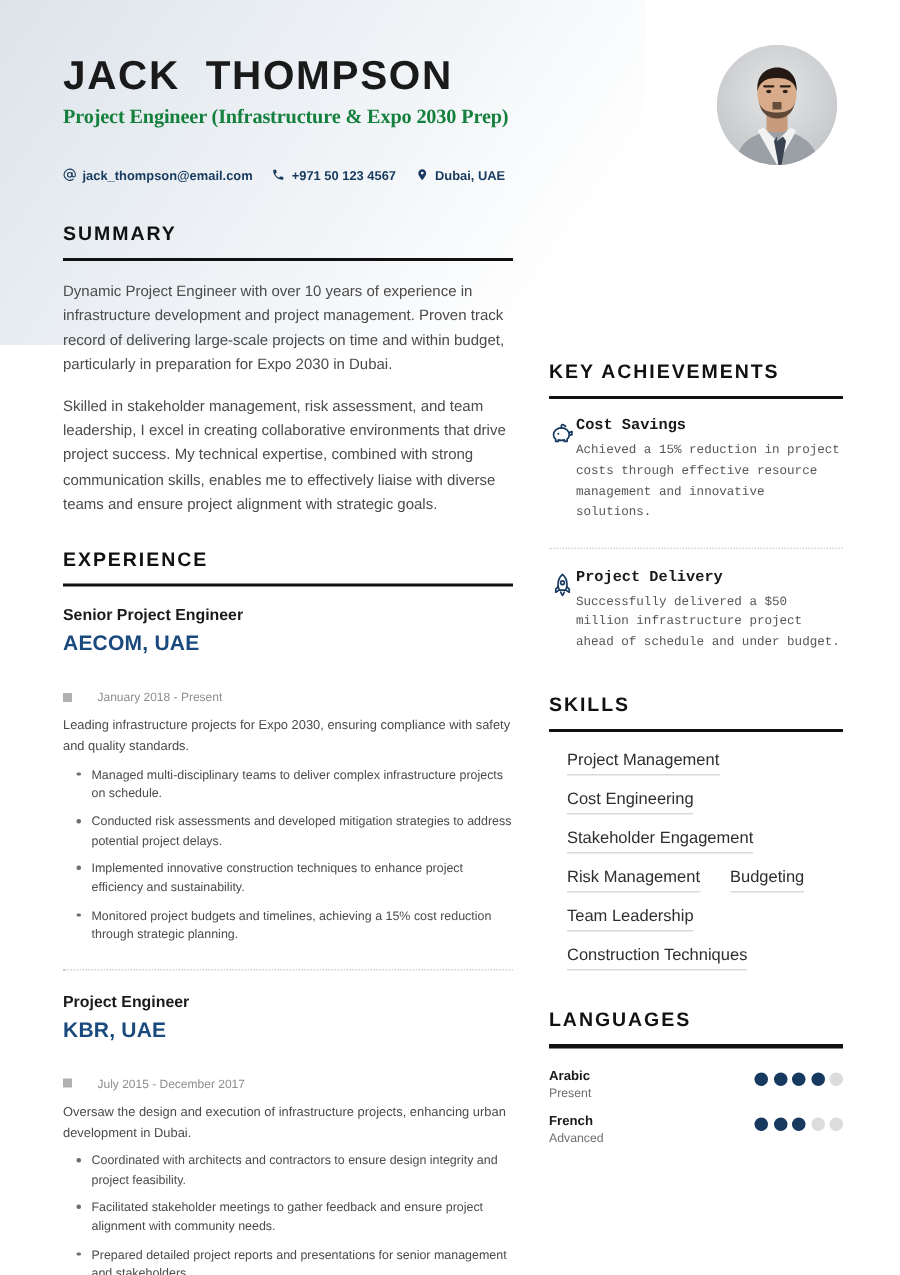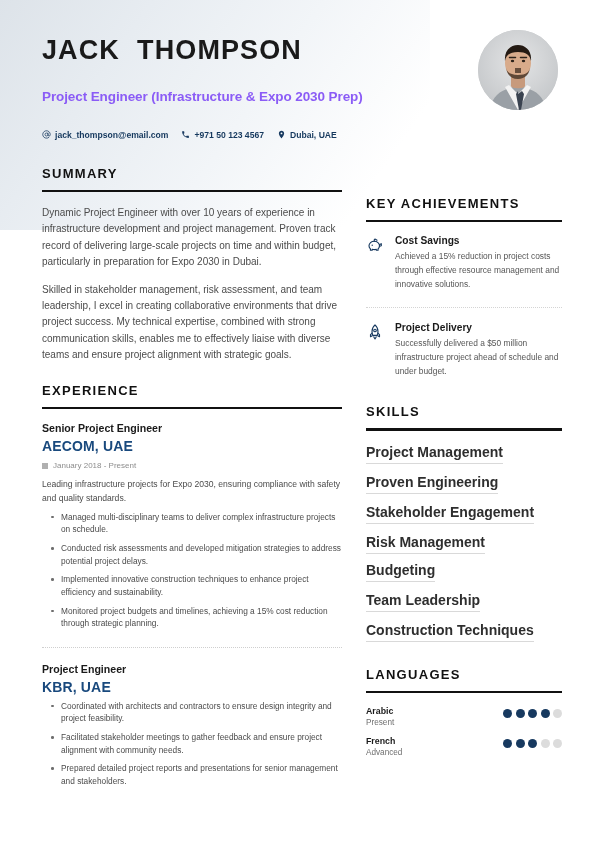--- a/index.html
+++ b/index.html
@@ -47,25 +47,26 @@
 
   .name {
     font-size: 27px;
     font-weight: bold;
     letter-spacing: 1.1px;
     color: #1a1a1a;
     line-height: 1.1;
     white-space: pre;
   }
   .job-title {
-    margin-top: 23px;
+    margin-top: 4px;
     font-size: 13.5px;
     font-weight: bold;
-    color: #8b5cf6;
+    color: #15803d;
     letter-spacing: -0.1px;
+    font-family: Liberation Serif, serif;
   }
   .contact-row {
     margin-top: 26px;
     display: flex;
     align-items: center;
     gap: 13px;
     font-size: 8.6px;
     font-weight: bold;
     color: #16395e;
   }
@@ -133,24 +134,24 @@
     color: #1a1a1a;
   }
   .job-company {
     margin-top: 4px;
     font-size: 14px;
     font-weight: bold;
     color: #19497d;
     letter-spacing: 0.15px;
   }
   .job-date {
-    margin-top: 7px;
+    margin-top: 24px;
     display: flex;
     align-items: center;
-    gap: 5px;
+    gap: 17px;
     font-size: 8px;
     color: #8d8d8d;
   }
   .cal-icon {
     width: 6px; height: 6px;
     background: #b0b0b0;
     flex: 0 0 auto;
     display: block;
   }
   .job-desc {
@@ -176,22 +177,22 @@
     position: absolute;
     left: -10px; top: 5px;
     width: 2.6px; height: 2.6px;
     border-radius: 50%;
     background: #6e6e6e;
   }
 
   
   .ach {
     display: flex;
-    gap: 11px;
     align-items: flex-start;
+    font-family: Liberation Mono, monospace;
   }
   .ach-sep {
     border-top: 1px dotted #d4d4d4;
     margin: 16px 0 14px 0;
   }
   .ach-icon {
     flex: 0 0 auto;
     width: 18px; height: 18px;
     margin-top: 1px;
     color: #17395f;
@@ -211,26 +212,27 @@
 
   
   .skill-rows { display: block; }
   .skill-row {
     display: flex;
     flex-wrap: wrap;
     gap: 8px;
     margin-bottom: 10px;
   }
   .skill {
-    font-size: 14px;
-    font-weight: bold;
+    font-size: 11px;
+    font-weight: normal;
     color: #2e2e2e;
     padding-bottom: 3px;
     border-bottom: 1.5px solid #d9d9d9;
     white-space: nowrap;
+    margin-left: 12px;
   }
 
   
   .lang {
     display: flex;
     align-items: flex-start;
     justify-content: space-between;
     margin-bottom: 9px;
   }
   .lang-name {
@@ -358,20 +360,25 @@
             <li>Implemented innovative construction techniques to enhance project efficiency and sustainability.</li>
             <li>Monitored project budgets and timelines, achieving a 15% cost reduction through strategic planning.</li>
           </ul>
         </div>
 
         <div class="job-sep"></div>
 
         <div class="job">
           <div class="job-role">Project Engineer</div>
           <div class="job-company">KBR, UAE</div>
+          <div class="job-date">
+            <span class="cal-icon"></span>
+            <span>July 2015 - December 2017</span>
+          </div>
+          <div class="job-desc">Oversaw the design and execution of infrastructure projects, enhancing urban development in Dubai.</div>
           <ul class="bullets">
             <li>Coordinated with architects and contractors to ensure design integrity and project feasibility.</li>
             <li>Facilitated stakeholder meetings to gather feedback and ensure project alignment with community needs.</li>
             <li>Prepared detailed project reports and presentations for senior management and stakeholders.</li>
           </ul>
         </div>
 
       </div>
     </div>
 
@@ -415,21 +422,21 @@
       </div>
 
       <div class="section" style="margin-top:26px;">
         <div class="section-title">SKILLS</div>
         <div class="section-rule"></div>
         <div class="skill-rows">
           <div class="skill-row">
             <span class="skill">Project Management</span>
           </div>
           <div class="skill-row">
-            <span class="skill">Proven Engineering</span>
+            <span class="skill">Cost Engineering</span>
           </div>
           <div class="skill-row">
             <span class="skill">Stakeholder Engagement</span>
           </div>
           <div class="skill-row">
             <span class="skill">Risk Management</span>
             <span class="skill">Budgeting</span>
           </div>
           <div class="skill-row">
             <span class="skill">Team Leadership</span>

